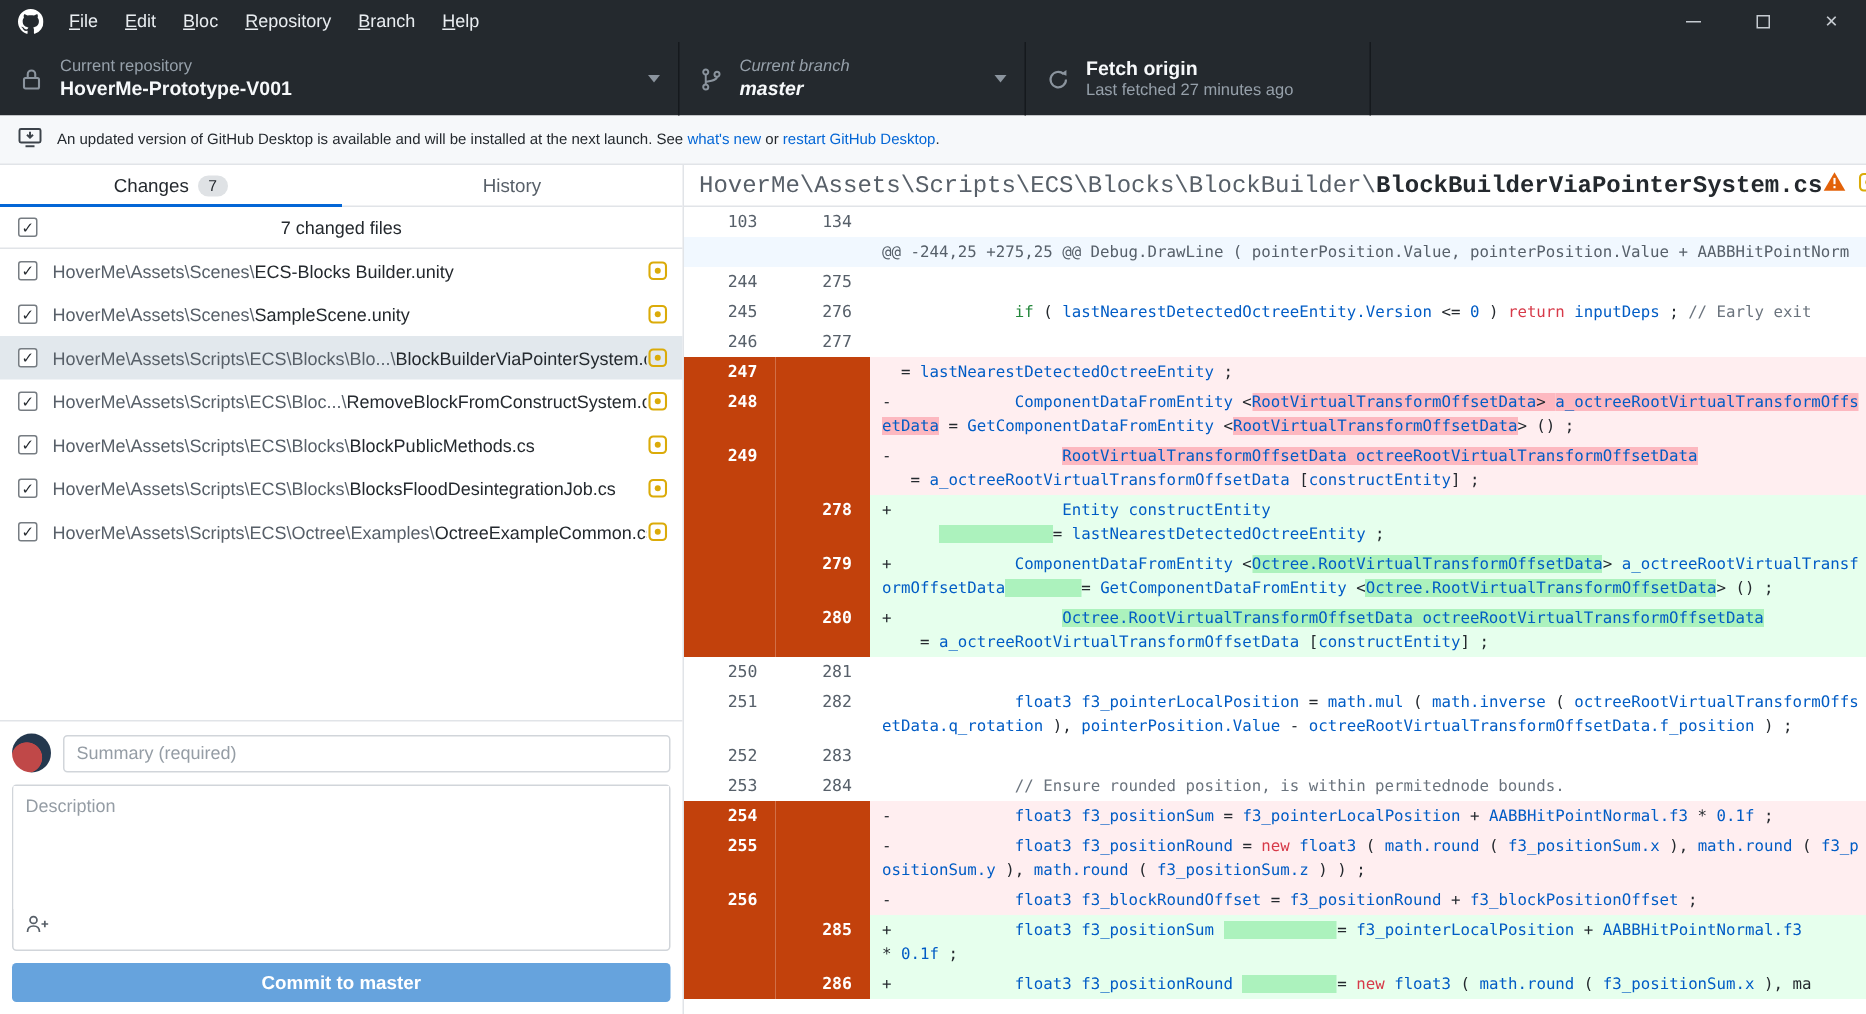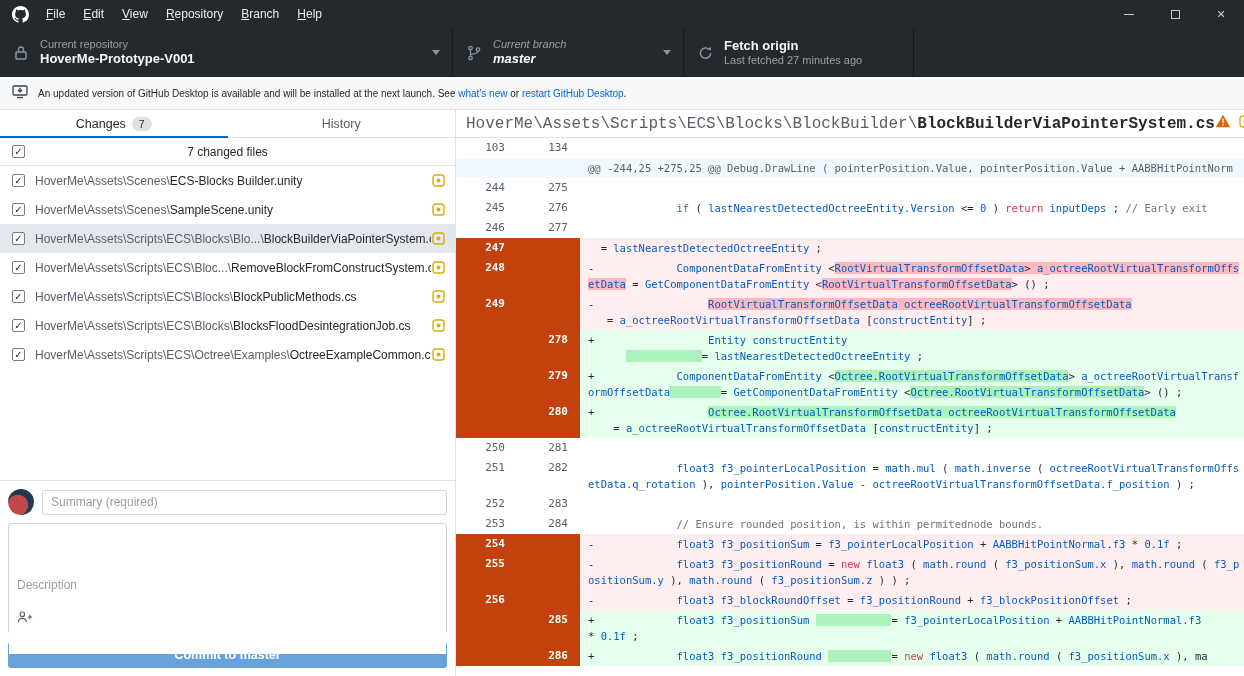--- a/index.html
+++ b/index.html
@@ -56,21 +56,21 @@
   .file-name { color:#24292e; }
   .status-icon { flex:0 0 14px; display:flex; justify-content:center; }
 
   
   .commit-box { margin-top:auto; border-top:1px solid #e1e4e8; padding:8px; }
   .commit-row1 { display:flex; align-items:center; gap:8px; margin-bottom:8px; }
   .avatar { width:26px; height:26px; border-radius:50%; background:radial-gradient(circle at 38% 62%, #c04848 44%, #24384e 46%); flex:0 0 26px; }
   .summary-input { flex:1; height:25px; border:1px solid #d1d5da; border-radius:3px; padding:0 8px; font-size:12px; outline:none; font-family:inherit; color:#24292e; }
   .summary-input::placeholder, .desc-input::placeholder { color:#959da5; }
   .desc-box { border:1px solid #d1d5da; border-radius:3px; height:111px; position:relative; margin-bottom:8px; background:#fff; }
-  .desc-input { width:100%; height:82px; border:none; resize:none; padding:6px 8px; font-size:12px; outline:none; font-family:inherit; color:#24292e;margin-top:48px; }
+  .desc-input { width:100%; height:82px; border:none; resize:none; padding:6px 8px; font-size:12px; outline:none; font-family:inherit; color:#24292e; }
   .coauthor { position:absolute; left:8px; bottom:5px; }
   .commit-btn { width:100%; height:26px; background:#66a3dd; border:none; border-radius:3px; color:#fff; font-size:12.5px; font-weight:bold; font-family:inherit; cursor:pointer; }
 
   
   .diff-panel { flex:1; display:flex; flex-direction:column; overflow:hidden; min-width:0; }
   .diff-header { height:28px; flex:0 0 28px; border-bottom:1px solid #e1e4e8; display:flex; align-items:center; padding:0 10px; font-size:16px; color:#586069;font-family:Liberation Mono, monospace; }
   .diff-file { color:#24292e; font-weight:bold; }
   .diff-header-icons { margin-left:auto; display:flex; align-items:center; gap:8px; }
   .diff-body { flex:1; overflow:hidden; }
 
@@ -96,21 +96,21 @@
 <body>
 
 <div class="app">
 
   <div class="titlebar">
     <span class="logo">
       <svg width="17" height="17" viewBox="0 0 16 16">
           <path fill="#ffffff" d="M8 0C3.58 0 0 3.58 0 8c0 3.54 2.29 6.53 5.47 7.59.4.07.55-.17.55-.38 0-.19-.01-.82-.01-1.49-2.01.37-2.53-.49-2.69-.94-.09-.23-.48-.94-.82-1.13-.28-.15-.68-.52-.01-.53.63-.01 1.08.58 1.23.82.72 1.21 1.87.87 2.33.66.07-.52.28-.87.51-1.07-1.78-.2-3.64-.89-3.64-3.95 0-.87.31-1.59.82-2.15-.08-.2-.36-1.02.08-2.12 0 0 .67-.21 2.2.82.64-.18 1.32-.27 2-.27.68 0 1.36.09 2 .27 1.53-1.04 2.2-.82 2.2-.82.44 1.1.16 1.92.08 2.12.51.56.82 1.27.82 2.15 0 3.07-1.87 3.75-3.65 3.95.29.25.54.73.54 1.48 0 1.07-.01 1.93-.01 2.2 0 .21.15.46.55.38A8.01 8.01 0 0 0 16 8c0-4.42-3.58-8-8-8z"></path>
         </svg>
     </span>
-    <nav id="menu-bar"><span class="menu-item">File</span><span class="menu-item">Edit</span><span class="menu-item">View</span><span class="menu-item">Repository</span><span class="menu-item">Branch</span><span class="menu-item">Help</span></nav>
+    <nav id="menu-bar"><span class="menu-item">File</span><span class="menu-item">Edit</span><span class="menu-item">Bloc</span><span class="menu-item">Repository</span><span class="menu-item">Branch</span><span class="menu-item">Help</span></nav>
     <div class="win-controls">
       <div class="win-btn">
           <span class="glyph-min"></span>
         </div>
       <div class="win-btn">
           <span class="glyph-max"></span>
         </div>
       <div class="win-btn">✕</div>
     </div>
   </div>

